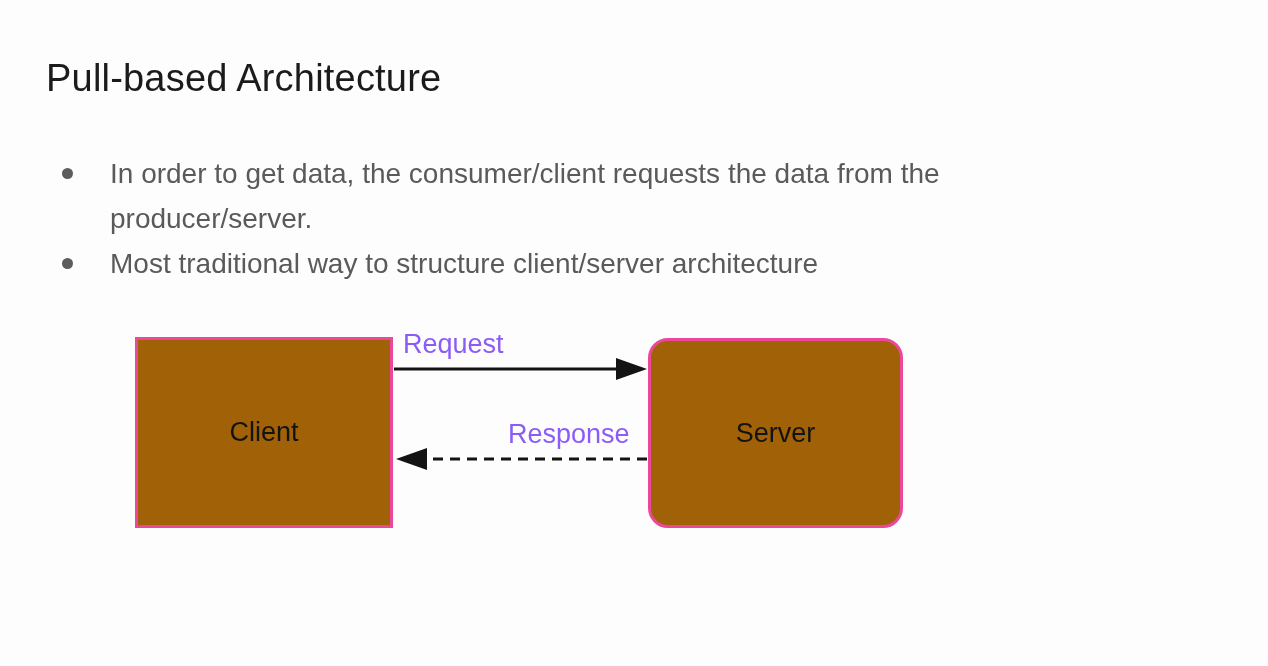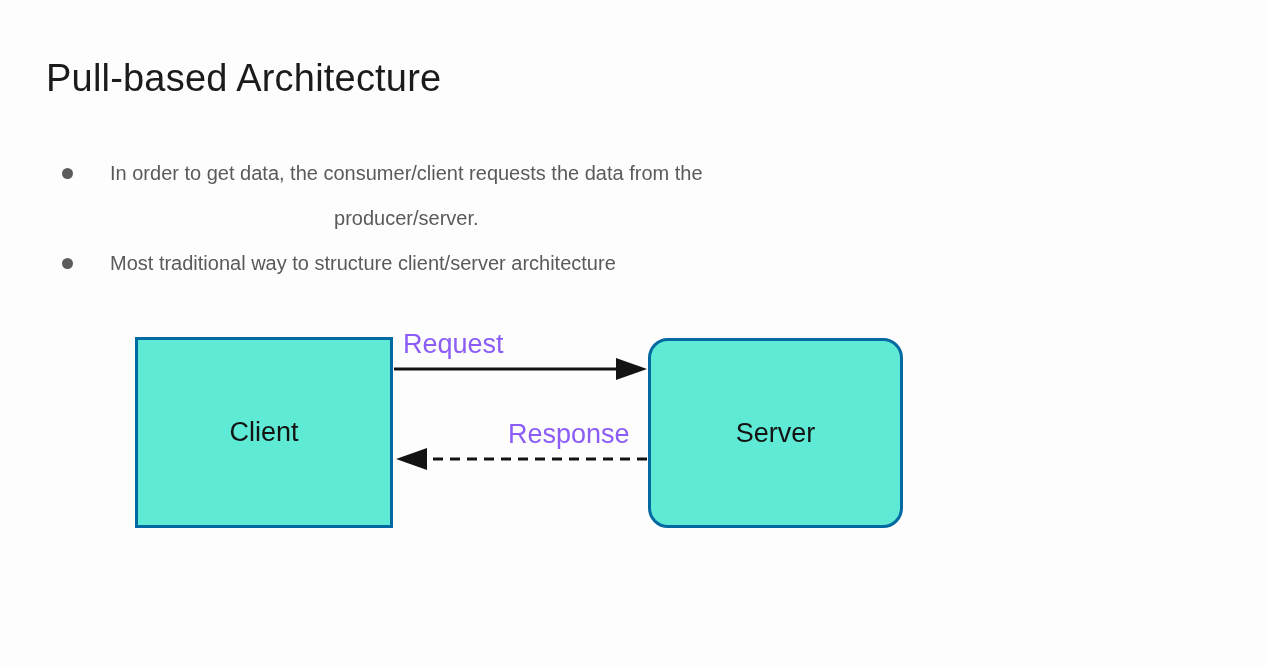--- a/index.html
+++ b/index.html
@@ -42,36 +42,35 @@
   .bullet-dot {
     flex: 0 0 auto;
     width: 11px;
     height: 11px;
     margin-top: 17px;
     margin-right: 37px;
     border-radius: 50%;
     background: #5c5c5c;
   }
   .bullet-text {
-    font-size: 20px;
+    font-size: 28px;
     line-height: 45px;
     color: #5a5a5a;
     white-space: pre-line;
-    text-align: center;
   }
   
   .diagram {
     position: absolute;
     inset: 0;
   }
   .node-box {
     position: absolute;
     box-sizing: border-box;
-    border: 3px solid #0369a1;
-    background: #5eead4;
+    border: 3px solid #ec4899;
+    background: #a16207;
     display: flex;
     align-items: center;
     justify-content: center;
   }
   .client-box {
     left: 135px;
     top: 337px;
     width: 258px;
     height: 191px;
   }

